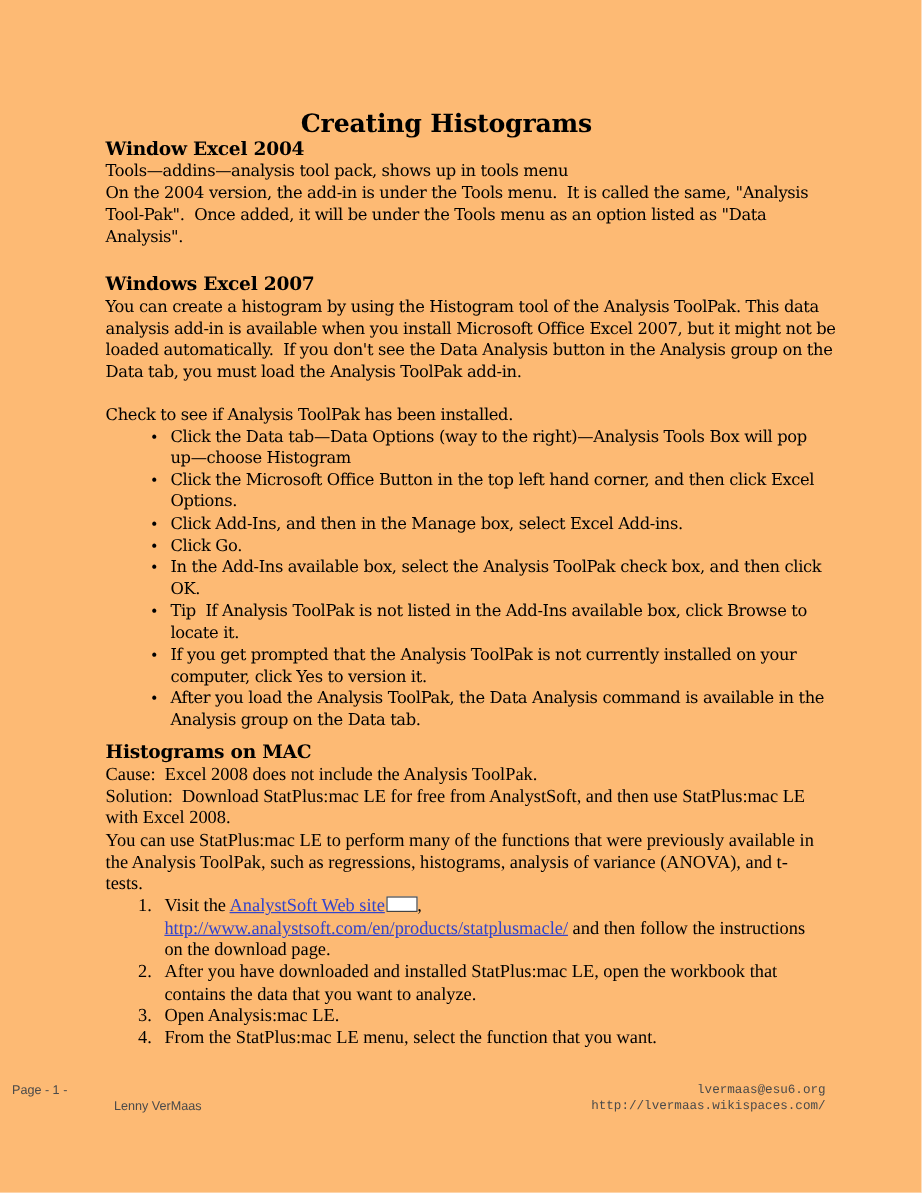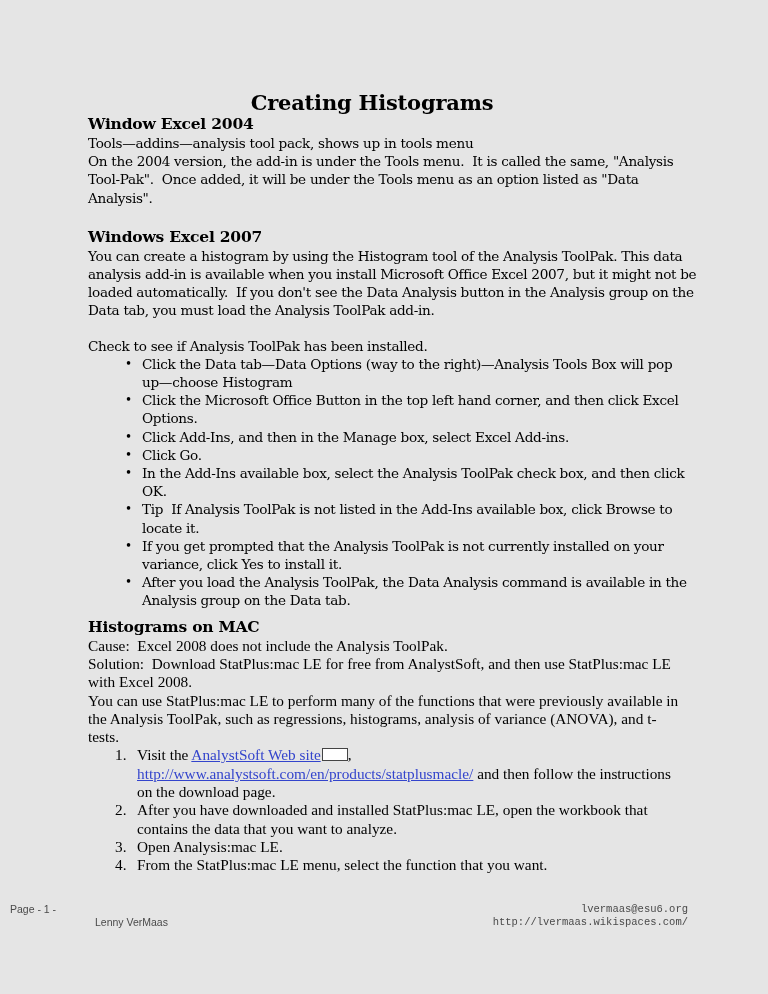--- a/index.html
+++ b/index.html
@@ -1,17 +1,17 @@
 <!DOCTYPE html>
 <html><head>
 <meta charset="utf-8">
 <style>
   html,body { margin:0; padding:0; background:#fff; }
   .page {
-    position:relative; width:768px; height:994px; background:#e5e5e5;
+    position:relative; width:768px; height:994px; background:#fdba74;
     color:#000; overflow:hidden;
   }
   .content { position:absolute; left:88px; top:91px; width:604px; }
 
   
   .fa { font-family:"DejaVu Serif", serif; font-size:13.6px; letter-spacing:-0.3px; }
   
   .fb { font-family:"Liberation Serif", serif; font-size:15.3px; letter-spacing:0; }
 
   .ln { line-height:18.2px; white-space:pre; }
@@ -125,21 +125,21 @@
         <div class="btxt">
           <div class="ln">Tip  If Analysis ToolPak is not listed in the Add-Ins available box, click Browse to</div>
           <div class="ln">locate it.</div>
         </div>
       </div>
 
       <div class="bullet">
         <span class="dot">•</span>
         <div class="btxt">
           <div class="ln">If you get prompted that the Analysis ToolPak is not currently installed on your</div>
-          <div class="ln">variance, click Yes to install it.</div>
+          <div class="ln">computer, click Yes to version it.</div>
         </div>
       </div>
 
       <div class="bullet">
         <span class="dot">•</span>
         <div class="btxt">
           <div class="ln">After you load the Analysis ToolPak, the Data Analysis command is available in the</div>
           <div class="ln">Analysis group on the Data tab.</div>
         </div>
       </div>

